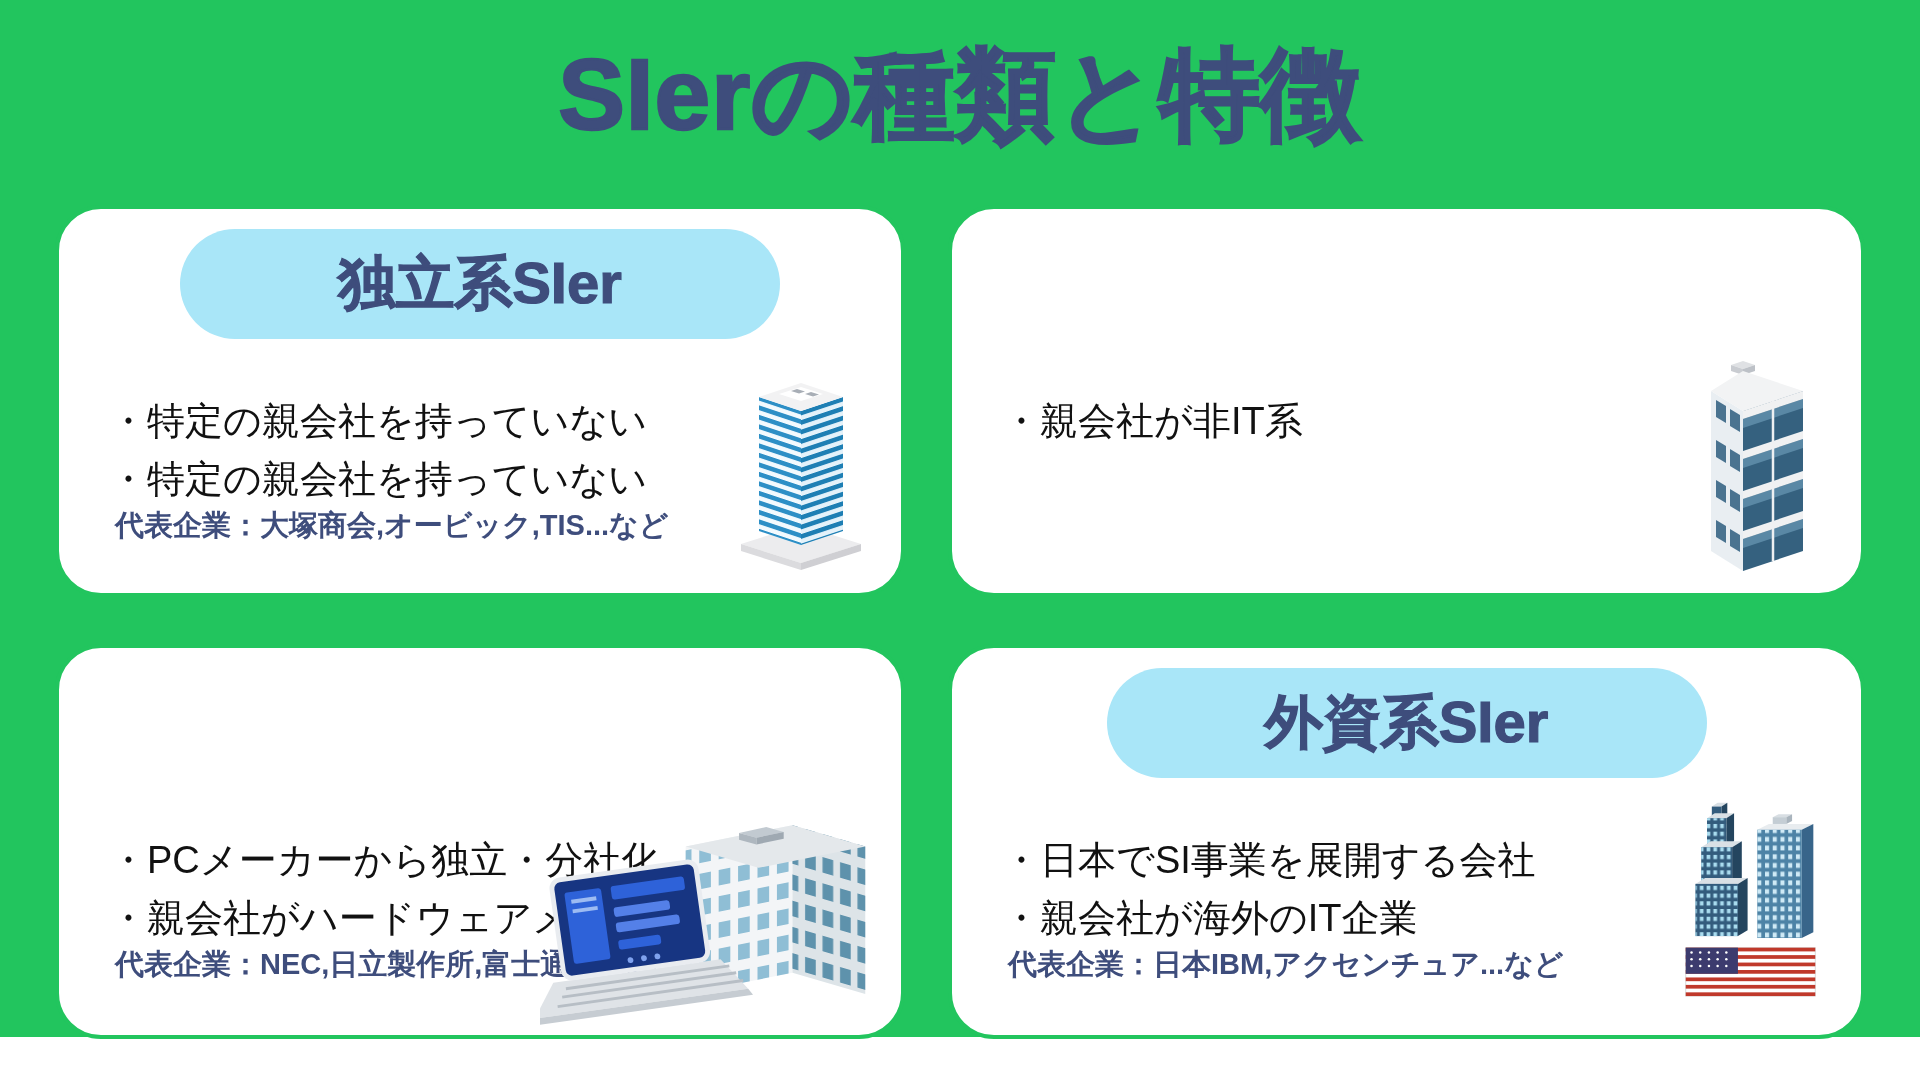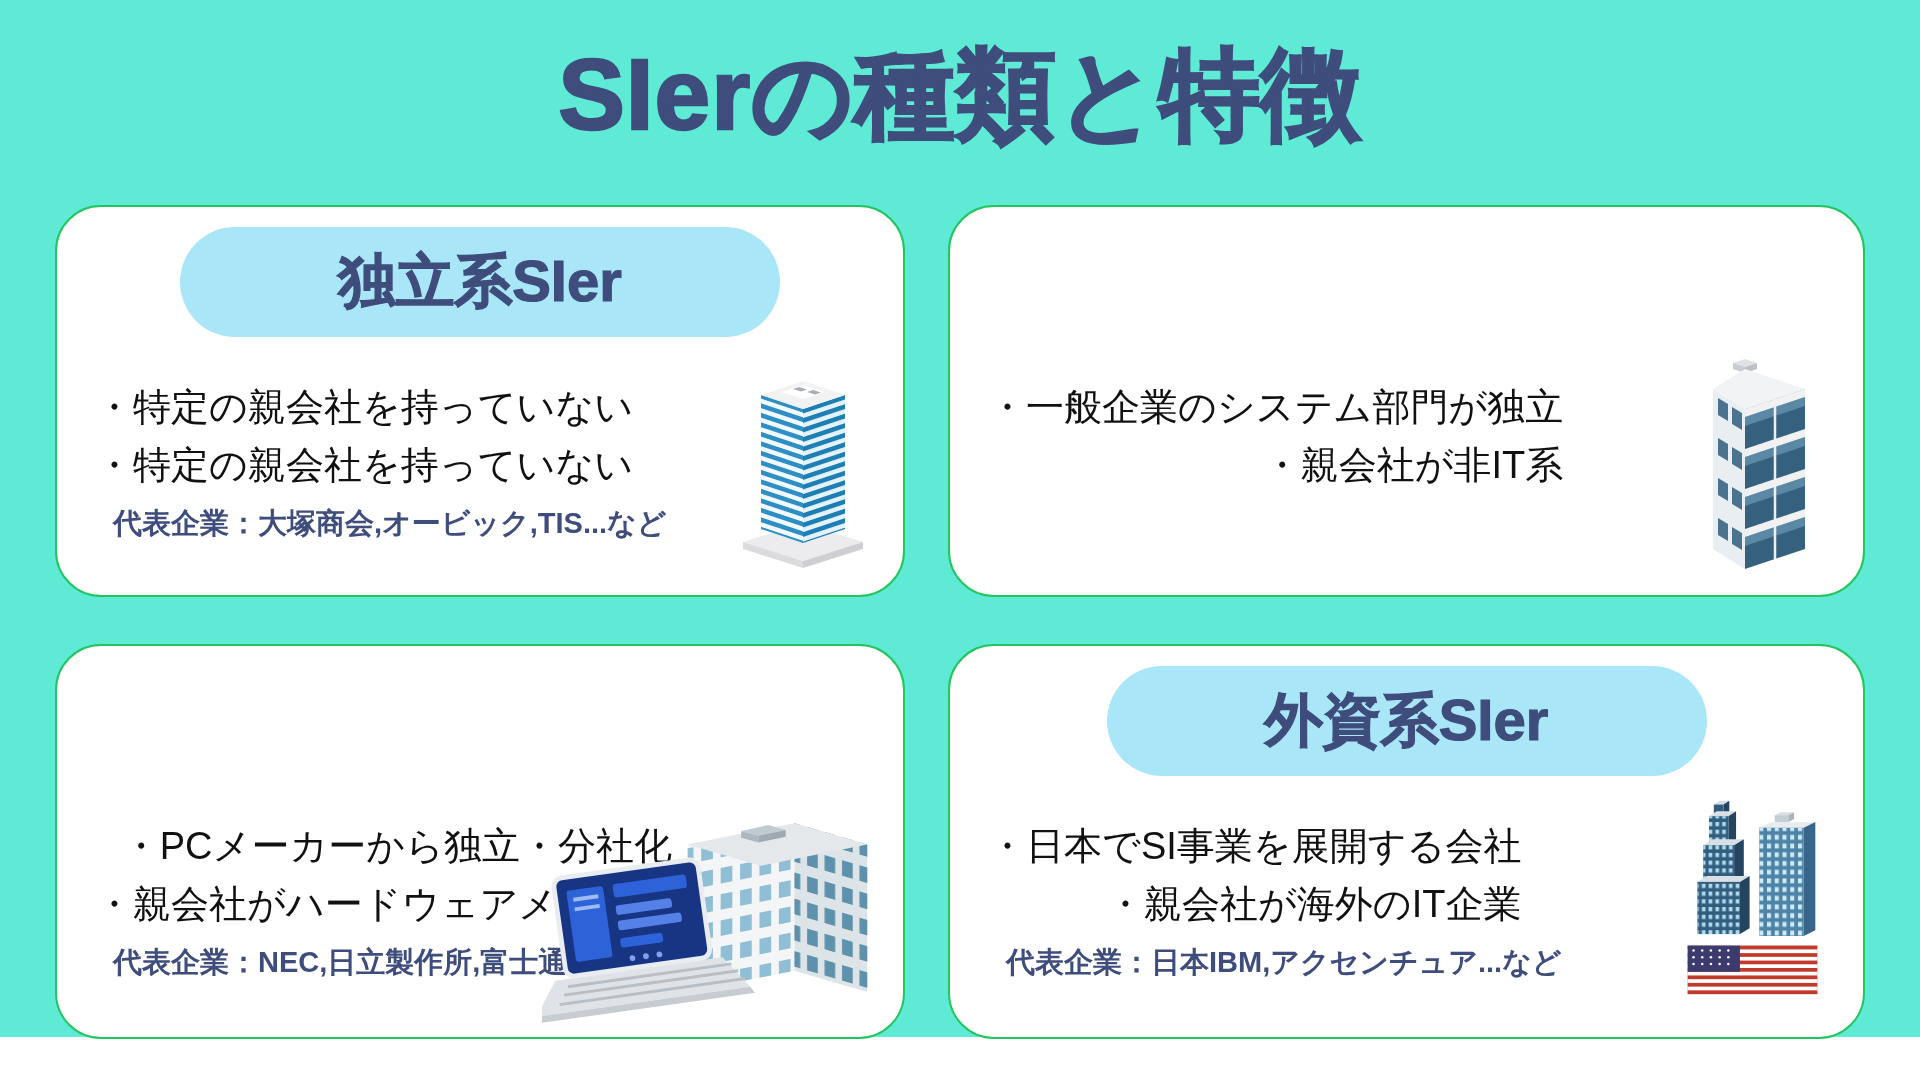--- a/index.html
+++ b/index.html
@@ -1,37 +1,37 @@
 <!DOCTYPE html>
 <html lang="ja"><head>
 <meta charset="utf-8">
 <style>
   html, body { margin:0; padding:0; width:1920px; height:1080px; background:#ffffff; overflow:hidden; }
-  .canvas { position:relative; width:1920px; height:1037px; background:#5eead4;
+  .canvas { position:relative; width:1920px; height:1037px; background:#22c55e;
             font-family:"Liberation Sans","DejaVu Sans",sans-serif; }
 
   .page-title { position:absolute; top:22px; left:0; width:100%; margin:0;
                 text-align:center; font-size:100px; line-height:1.45; font-weight:900;
                 color:#3E4D7C; -webkit-text-stroke:2.5px #3E4D7C; letter-spacing:1px; }
 
   .grid { position:absolute; left:55px; top:205px;
           display:grid; grid-template-columns:850px 917px; grid-template-rows:392px 395px;
           column-gap:43px; row-gap:47px; }
 
   .card { position:relative; box-sizing:border-box; background:#ffffff;
-          border:2px solid #22c55e; border-radius:46px;text-align:right; }
+          border:4px solid #22c55e; border-radius:46px; }
 
   .pill { position:absolute; top:20px; left:50%; transform:translateX(-50%);
           min-width:600px; height:110px; box-sizing:border-box; padding:0 60px;
           border-radius:55px; background:#A9E6F8;
           display:flex; align-items:center; justify-content:center; white-space:nowrap; }
   .pill-label { font-size:58px; font-weight:900; color:#3E4D7C;
                 -webkit-text-stroke:1.2px #3E4D7C; }
 
-  .bullets { position:absolute; left:34px; top:168px; margin:4px; padding:0; list-style:none; }
+  .bullets { position:absolute; left:34px; top:168px; margin:16px; padding:0; list-style:none; }
   .bullet { font-size:38px; line-height:1.52; color:#111111; white-space:nowrap; }
 
   .rep { position:absolute; left:56px; top:297px; font-size:29px; font-weight:700;
          color:#3E4D7C; white-space:nowrap; }
 
   .icon { position:absolute; }
   .icon svg { display:block; width:100%; height:100%; }
   .icon-0 { right:30px; top:168px; width:140px; height:196px; }
   .icon-1 { right:44px; top:150px; width:118px; height:214px; }
   .icon-2 { right:26px; top:148px; width:335px; height:233px; }
@@ -75,21 +75,20 @@
           <polygon points="70,6 112,20 70,34 28,20" fill="#F2F2F3"></polygon>
           <polygon points="70,10 92,17 70,24 48,17" fill="#FFFFFF"></polygon>
           <polygon points="60,14 66,12 74,14.5 68,16.5" fill="#A8AEB6"></polygon>
           <polygon points="74,17 80,15 88,17.5 82,19.5" fill="#A8AEB6"></polygon>
         </svg>
       </div>
     </section>
 
     <section class="card">
       <ul class="bullets">
-        <li class="bullet">・一般企業のシステム部門が独立</li>
         <li class="bullet">・親会社が非IT系</li>
       </ul>
       <div class="icon icon-1">
         <svg viewBox="0 -8 118 214" xmlns="http://www.w3.org/2000/svg">
           <polygon points="44,-6 56,-2 44,2 32,-2" fill="#DFE1E4"></polygon>
           <polygon points="32,-2 44,2 44,8 32,4" fill="#C9CCD1"></polygon>
           <polygon points="44,2 56,-2 56,4 44,8" fill="#BDC1C7"></polygon>
           <polygon points="12,24 44,44 44,204 12,184" fill="#E9EEF2"></polygon>
           <polygon points="17,33 27,39 27,56 17,50" fill="#4A7390"></polygon>
           <polygon points="17,73 27,79 27,96 17,90" fill="#4A7390"></polygon>

